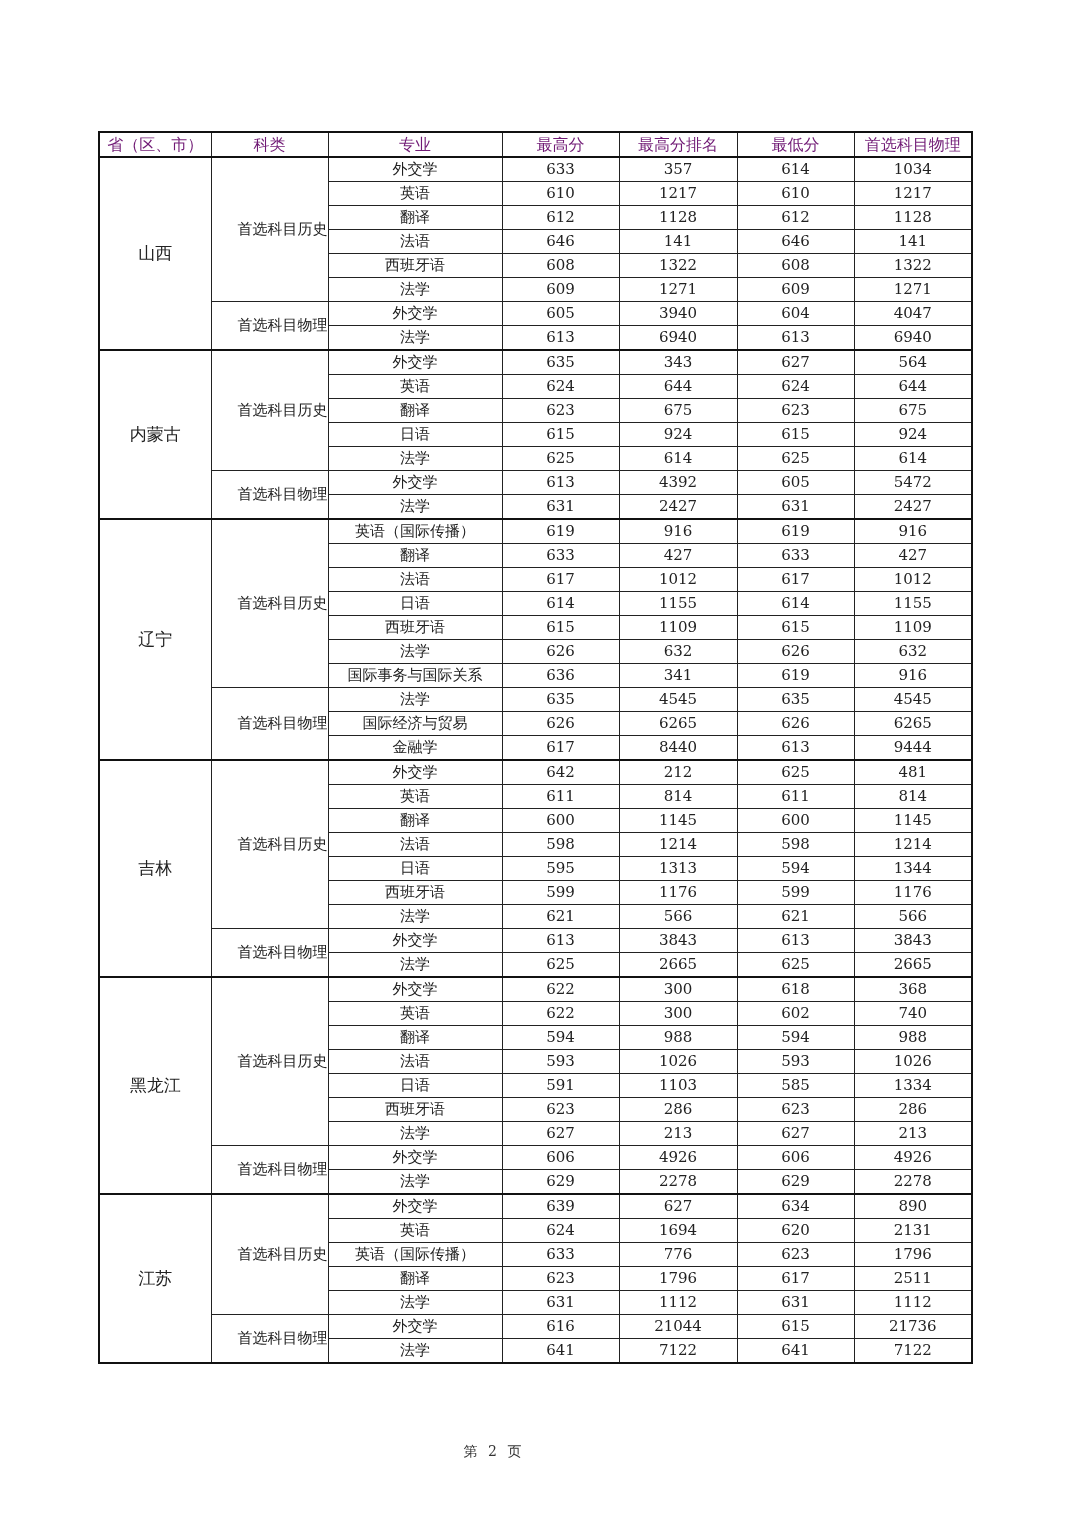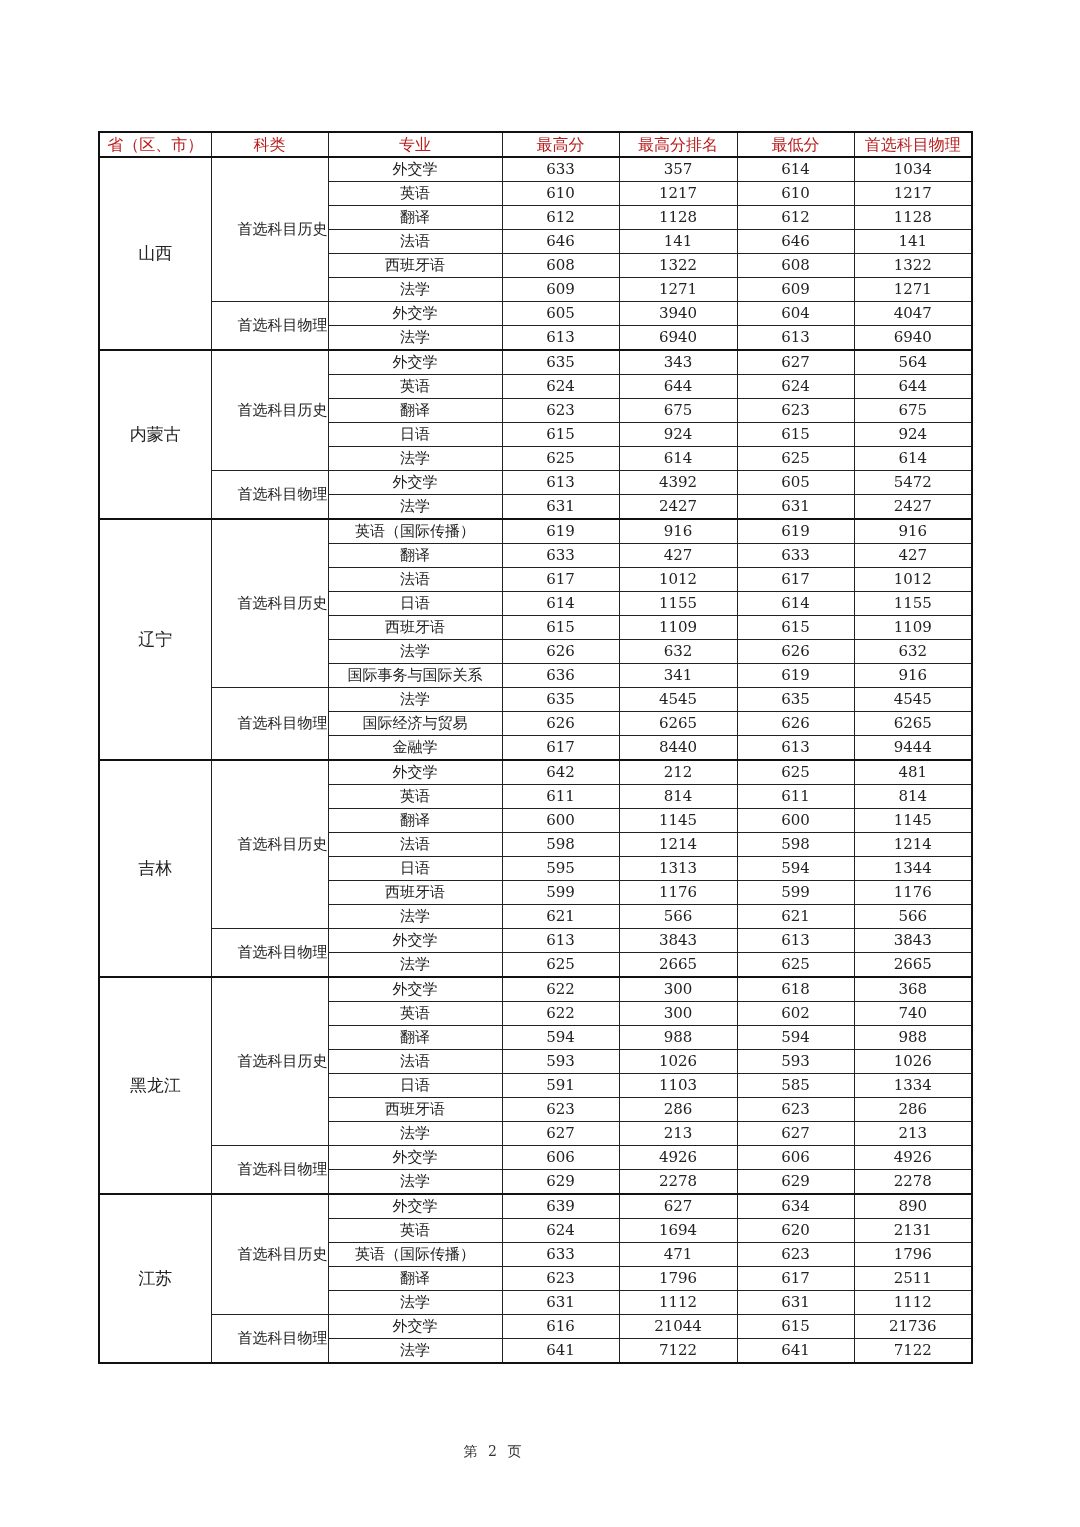--- a/index.html
+++ b/index.html
@@ -18,21 +18,21 @@
   table.score-table col.c5 { width: 118px; }
   table.score-table col.c6 { width: 117px; }
   table.score-table col.c7 { width: 118px; }
   table.score-table th, table.score-table td {
     border: 1px solid #222;
     height: 23px; padding: 0;
     text-align: center; vertical-align: middle;
     font-size: 15px; line-height: 23px;
     white-space: nowrap; overflow: hidden;
   }
-  table.score-table th { font-weight: normal; font-size: 16px; color: #b91c1c; }
+  table.score-table th { font-weight: normal; font-size: 16px; color: #701a75; }
   table.score-table tr.group-start td { border-top: 2px solid #111; }
   table.score-table td.province { font-size: 17px; }
   table.score-table td.category { font-size: 15px; text-align: right; }
   .page-footer {
     position: absolute; left: 0; width: 988px; top: 1443px;
     text-align: center; font-size: 14px; color: #333; letter-spacing: 3px;
   }
 </style>
 </head>
 <body>
@@ -387,21 +387,21 @@
       <tr>
         <td>英语</td>
         <td>624</td>
         <td>1694</td>
         <td>620</td>
         <td>2131</td>
       </tr>
       <tr>
         <td>英语（国际传播）</td>
         <td>633</td>
-        <td>471</td>
+        <td>776</td>
         <td>623</td>
         <td>1796</td>
       </tr>
       <tr>
         <td>翻译</td>
         <td>623</td>
         <td>1796</td>
         <td>617</td>
         <td>2511</td>
       </tr>

